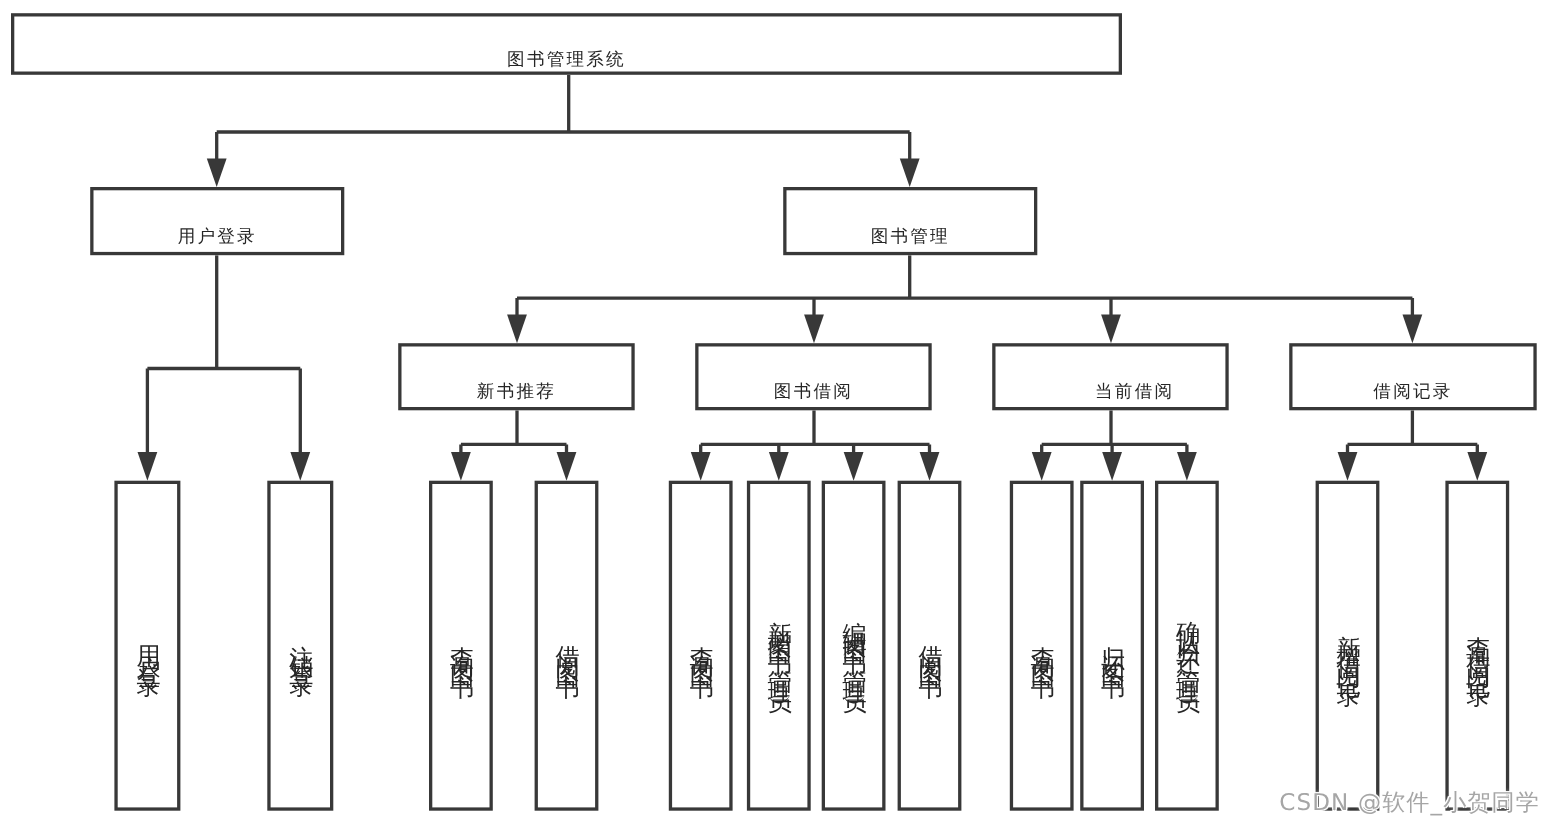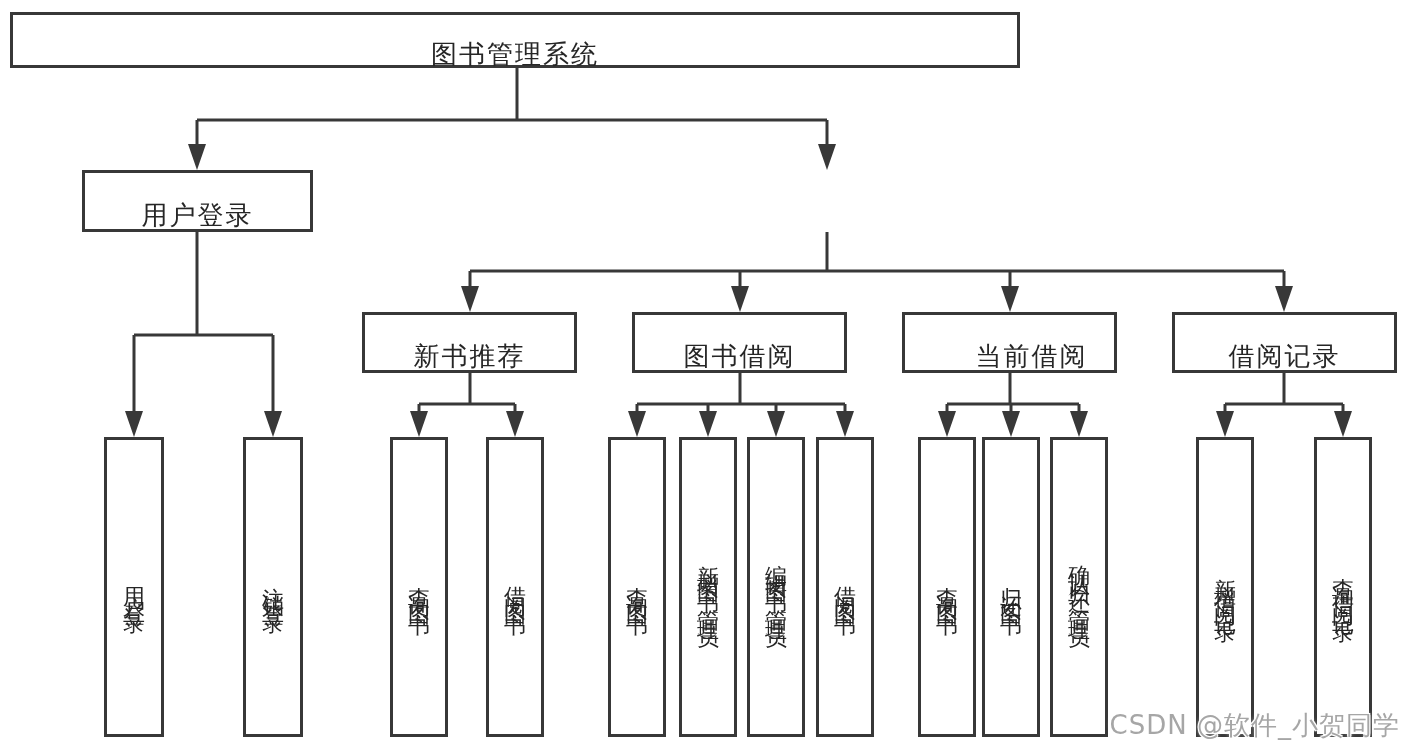--- a/index.html
+++ b/index.html
@@ -18,37 +18,37 @@
     position: absolute;
     box-sizing: border-box;
     border: 3px solid #383838;
     background: #ffffff;
     display: flex;
     align-items: center;
     justify-content: center;
     color: #262626;
   }
   .node.h span {
-    font-size: 26px;
+    font-size: 16px;
     letter-spacing: 2px;
     white-space: nowrap;
     margin-top: 28px;
   }
   .node.v span {
     writing-mode: vertical-rl;
     text-orientation: mixed;
     font-size: 22px;
     letter-spacing: 9px;
     line-height: 1;
   }
   .watermark {
     position: absolute;
     right: 5px;
     bottom: 4px;
-    font-size: 26px;
+    font-size: 21px;
     color: #a6a6a6;
     letter-spacing: 1px;
     text-shadow: -1px -1px 0 #fff, 1px -1px 0 #fff, -1px 1px 0 #fff, 1px 1px 0 #fff, 0 0 4px #fff;
     white-space: nowrap;
   }
 </style>
 </head>
 <body>
 
 <div class="canvas">
@@ -103,20 +103,23 @@
     </g>
   </svg>
 
   <div class="node h" style="left:10px; top:12px; width:1010px; height:56px;">
     <span>图书管理系统</span>
   </div>
 
   <div class="node h" style="left:82px; top:170px; width:231px; height:62px;">
     <span>用户登录</span>
   </div>
+  <div class="node h" style="left:712px; top:170px; width:231px; height:62px;">
+    <span>图书管理</span>
+  </div>
 
   <div class="node h" style="left:632px; top:312px; width:215px; height:61px;">
     <span>图书借阅</span>
   </div>
   <div class="node h" style="left:362px; top:312px; width:215px; height:61px;">
     <span>新书推荐</span>
   </div>
   <div class="node h" style="left:902px; top:312px; width:215px; height:61px;padding-left:44px;">
     <span>当前借阅</span>
   </div>

